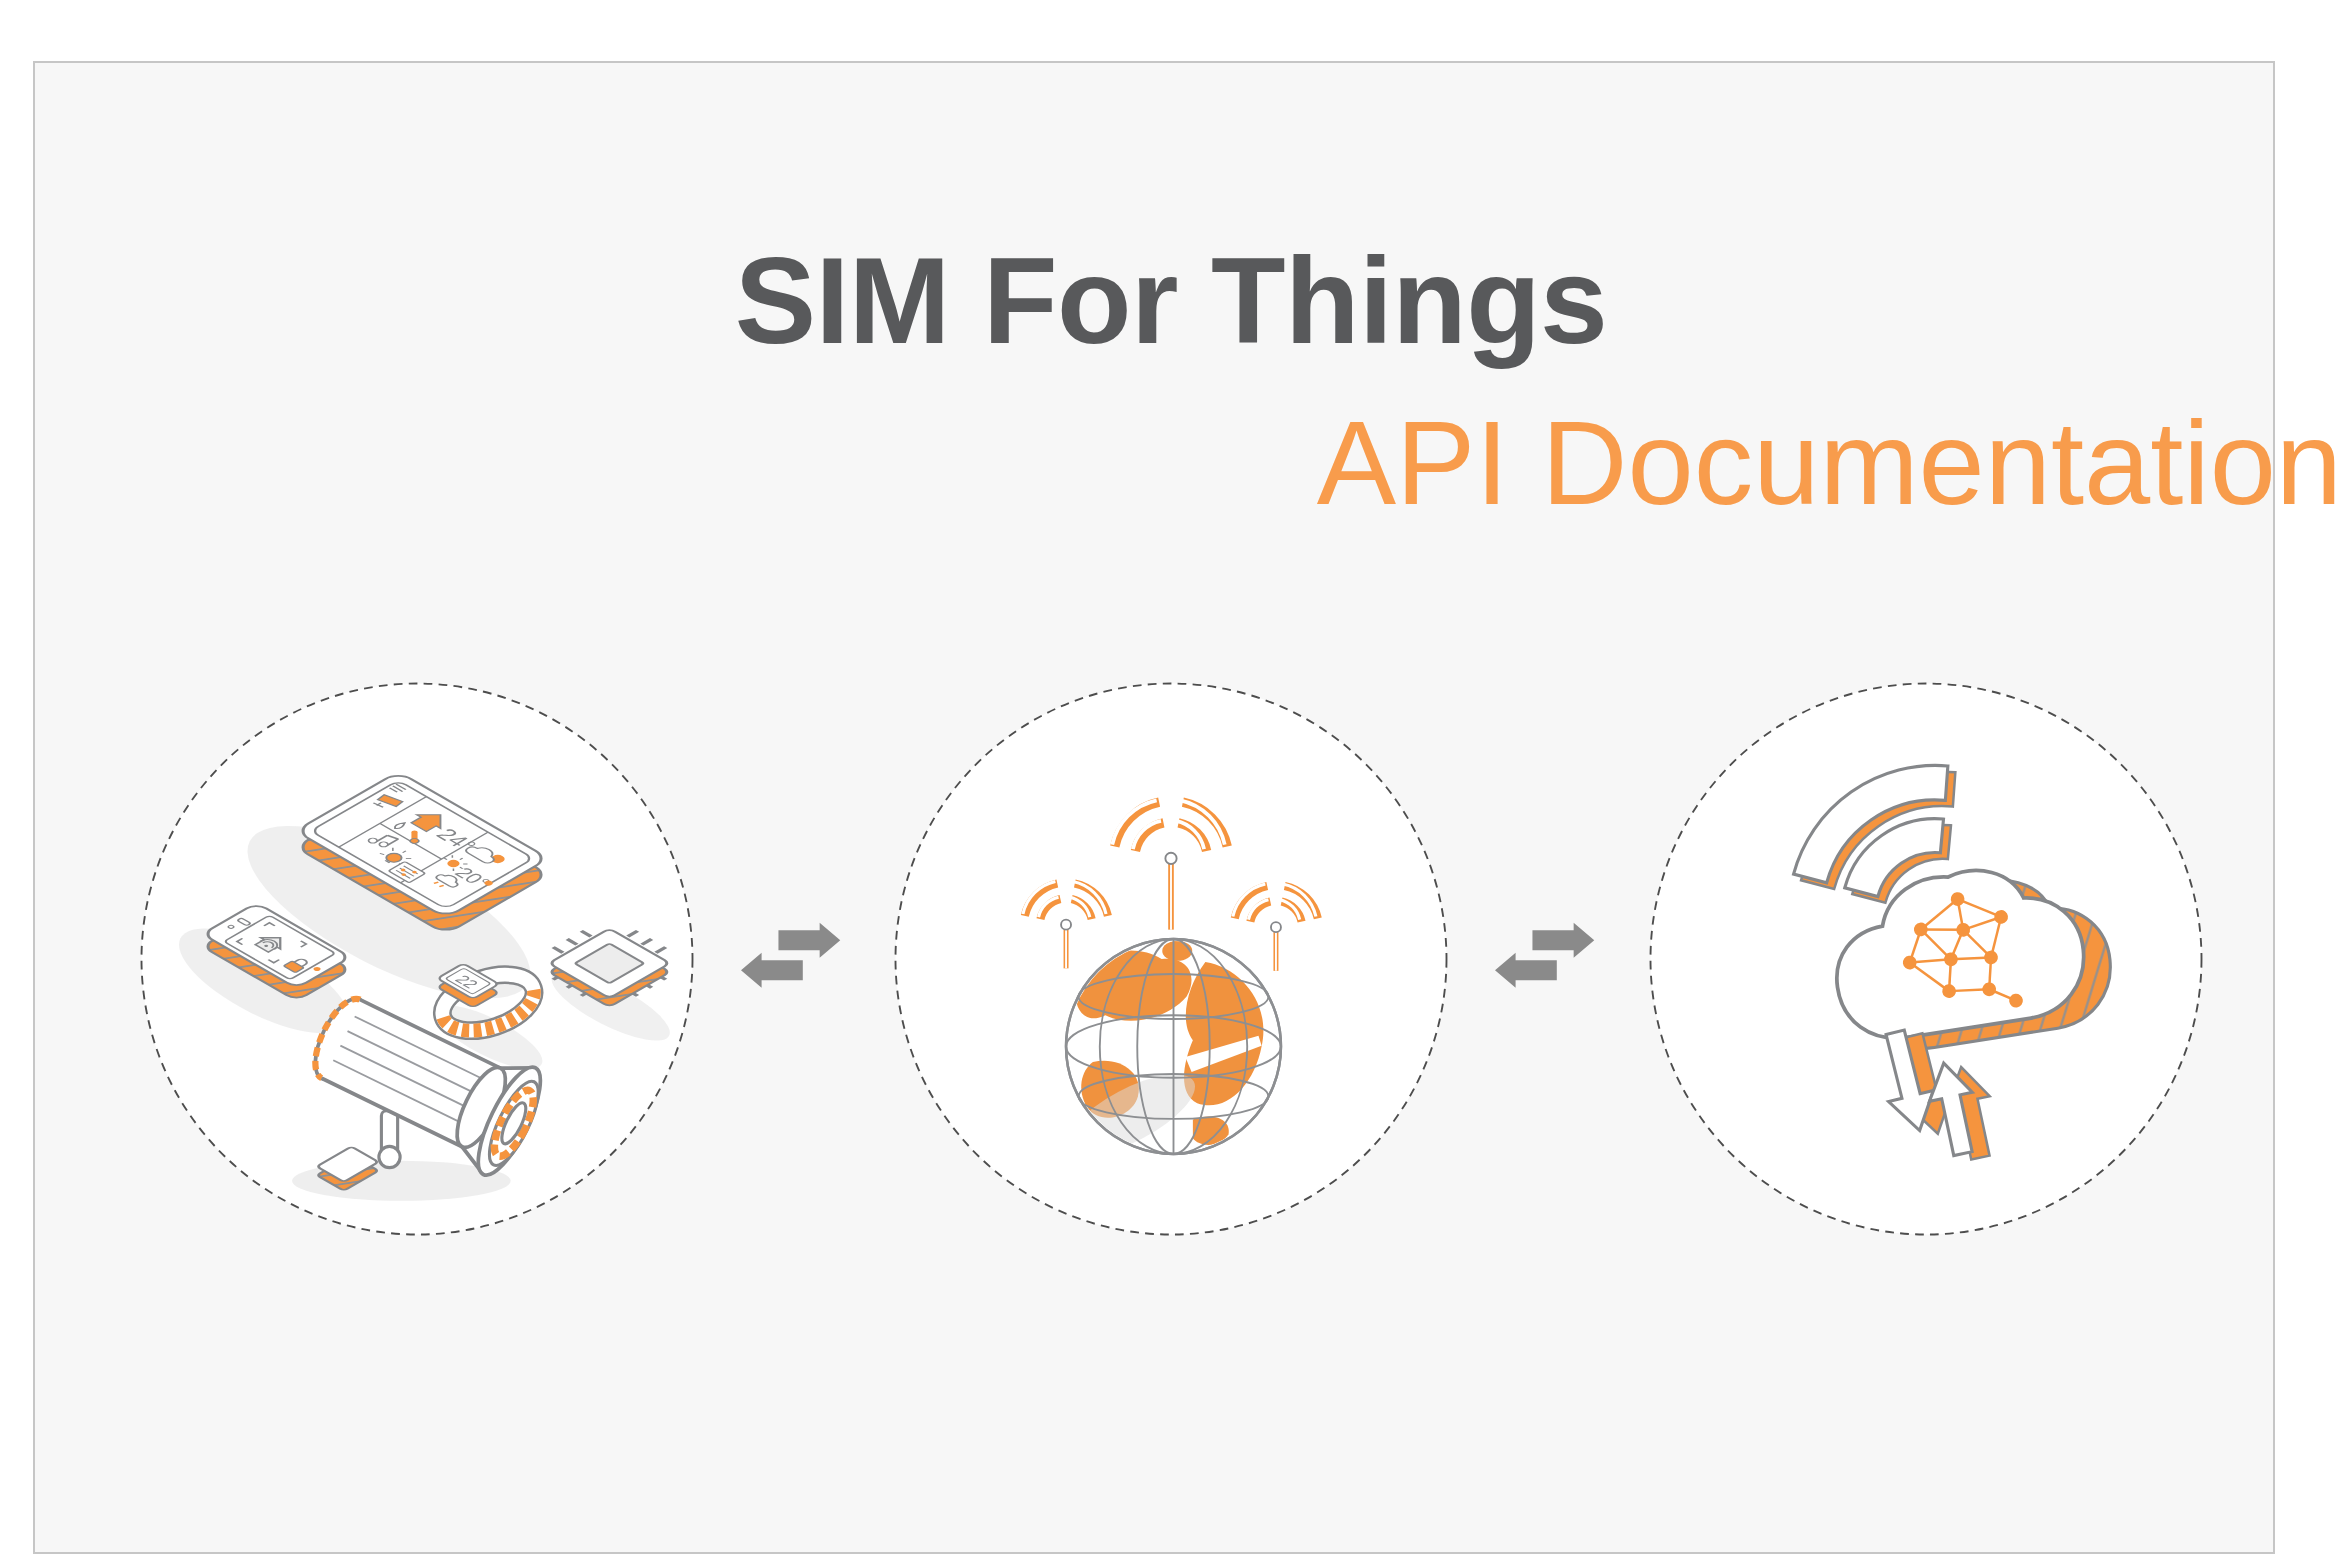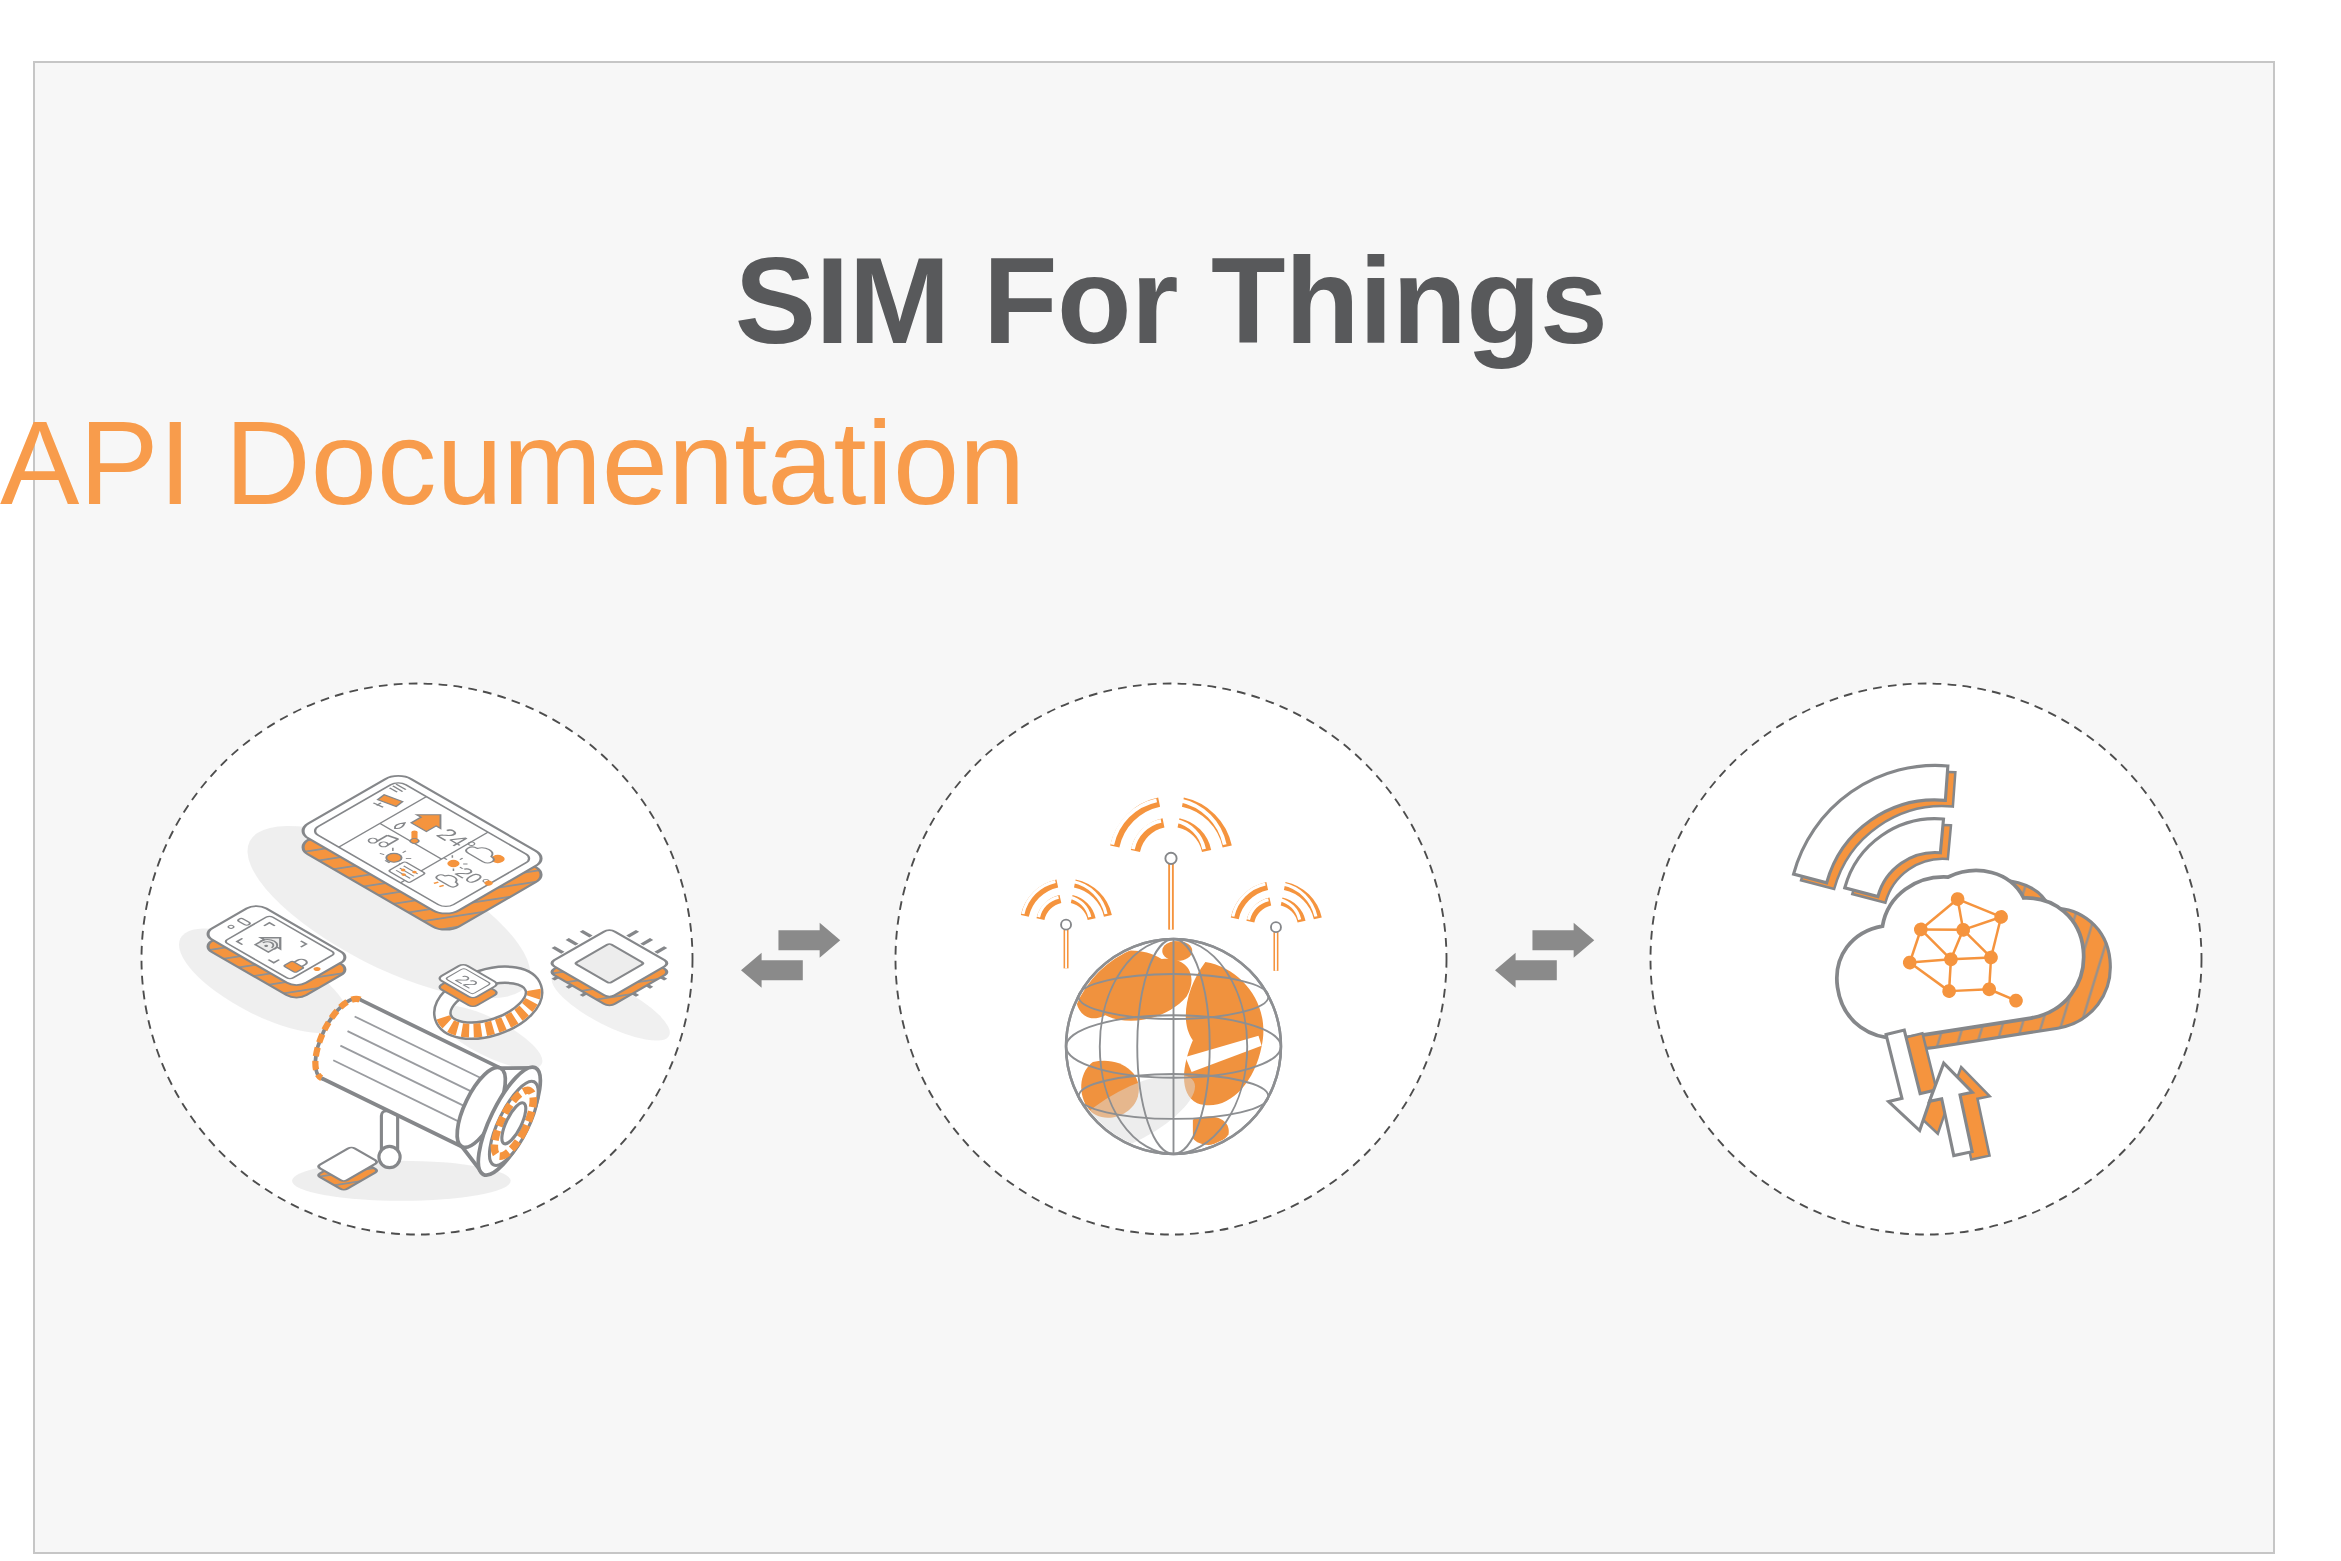--- a/index.html
+++ b/index.html
@@ -2,21 +2,21 @@
 <html style="font-size:10px"><head>
 <meta charset="utf-8">
 <style>
   html,body{margin:0;padding:0;background:#ffffff;width:2342px;height:1561px;overflow:hidden;
             font-family:"Liberation Sans",sans-serif;}
   #canvas{position:relative;width:2102px;height:1561px;background:#ffffff;margin-top:28px;}
   .panel{position:absolute;left:33px;top:33px;width:2238px;height:1489px;
          background:#f7f7f7;border:2.5px solid #c6c6c6;}
   .title{position:absolute;top:212px;left:0;width:2342px;text-align:center;
          font-size:122px;font-weight:bold;color:#58595b;letter-spacing:-0.6px;line-height:1;}
-  .subtitle{position:absolute;top:375px;left:0;width:2342px;text-align:left;
+  .subtitle{position:absolute;top:375px;left:0;width:2342px;text-align:right;
          font-size:119px;font-weight:400;color:#f89c4c;line-height:1;}
   .circ{position:absolute;width:556px;height:556px;}
   #circle-devices{left:139px;top:653px;}
   #circle-network{left:893px;top:653px;}
   #circle-cloud{left:1648px;top:653px;}
   .exchange{position:absolute;width:103px;height:69px;}
   #exchange-1{left:741px;top:894px;}
   #exchange-2{left:1495px;top:894px;}
   svg text{font-family:"Liberation Sans",sans-serif;}
 </style>

